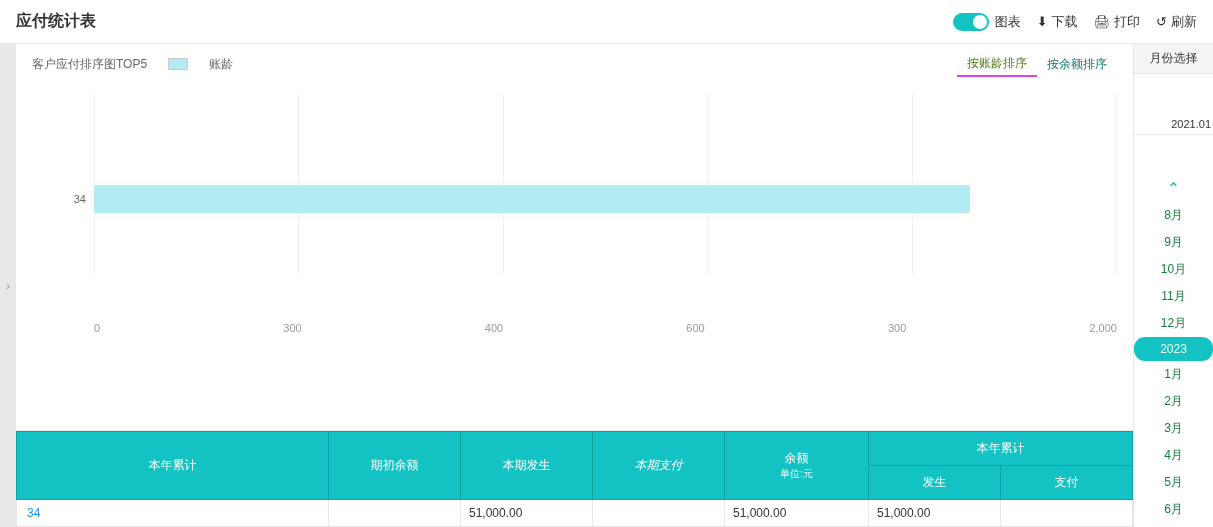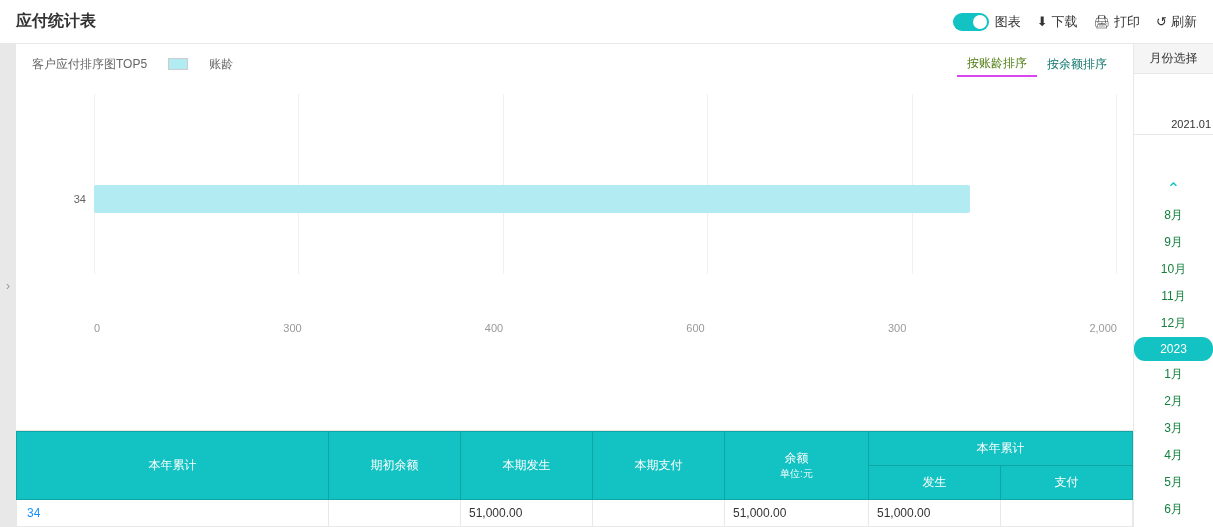--- a/index.html
+++ b/index.html
@@ -148,21 +148,21 @@
         </div>
       </div>
 
       <div class="table-section">
         <table class="data-table">
           <thead>
             <tr>
               <th rowspan="2" style="width:260px;">本年累计</th>
               <th rowspan="2" style="width:110px;">期初余额</th>
               <th rowspan="2" style="width:110px;">本期发生</th>
-              <th rowspan="2" style="width:110px;">本期支付</th>
+              <th rowspan="2" style="width:110px;font-style:italic;">本期支付</th>
               <th rowspan="2" style="width:120px;">
                 <span>余额</span>
                 <span style="font-size:10px;display:block;">单位:元</span>
               </th>
               <th colspan="2">本年累计</th>
             </tr>
             <tr>
               <th style="width:110px;margin-left:8px;">发生</th>
               <th style="width:110px;">支付</th>
             </tr>

